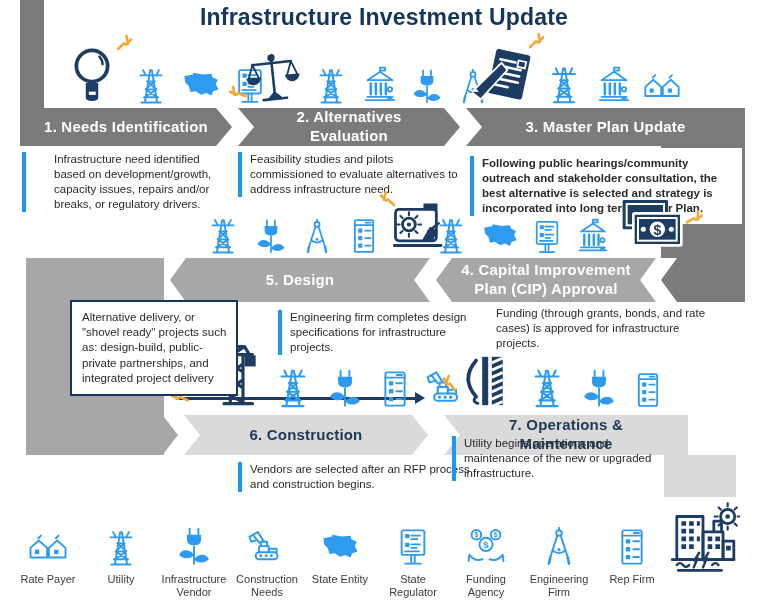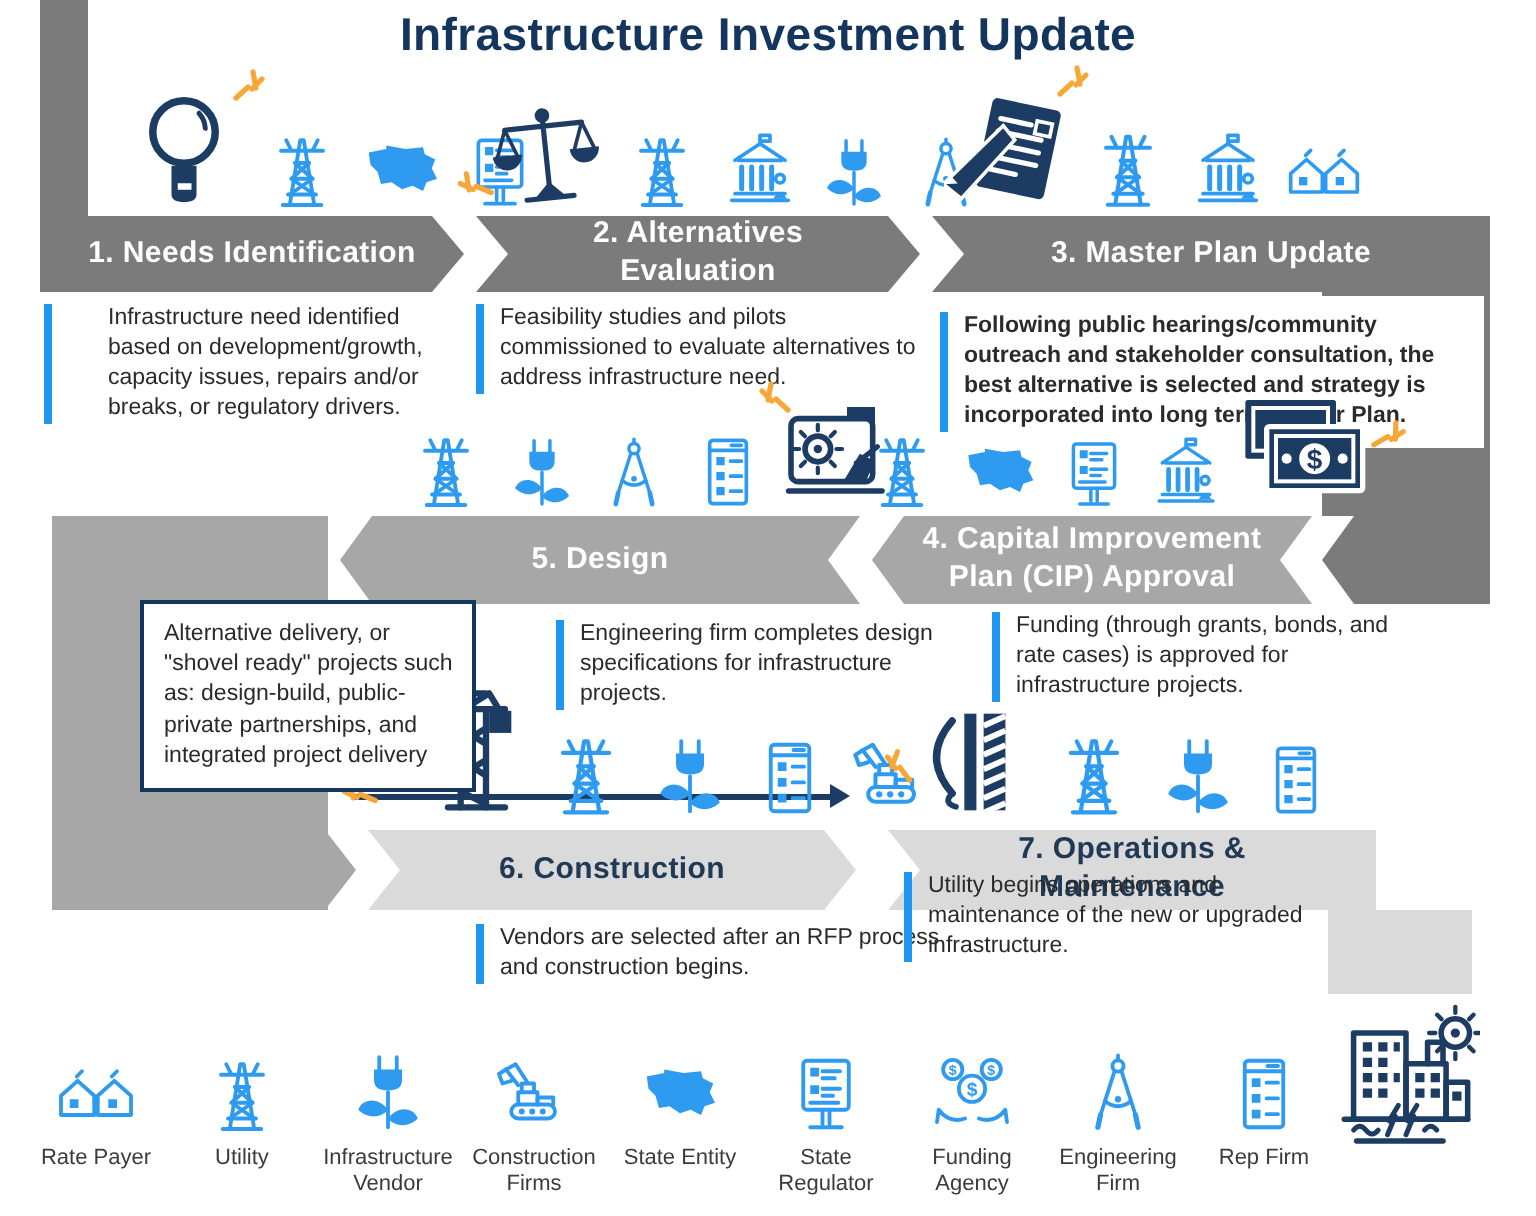--- a/index.html
+++ b/index.html
@@ -97,21 +97,21 @@
       <span>4. Capital Improvement Plan (CIP) Approval</span>
     </div>
 
   <div class="abs" id="callout" style="left:70px;top:300px;width:168px;">
     <p>Alternative delivery, or "shovel ready" projects such as: design-build, public-private partnerships, and integrated project delivery</p>
     </div>
   <div class="abs desc" style="left:278px;top:310px;width:192px;">
     <div class="bar"></div>
       <p>Engineering firm completes design specifications for infrastructure projects.</p>
     </div>
-  <div class="abs desc" style="left:496px;top:306px;width:214px;">
+  <div class="abs desc" style="left:496px;top:306px;width:214px;flex-direction:column;">
     <div class="bar"></div>
       <p>Funding (through grants, bonds, and rate cases) is approved for infrastructure projects.</p>
     </div>
 
   <div class="abs banner bnr-light arrow-r" style="left:184px;top:415px;width:244px;height:40px;">
       <span>6. Construction</span>
     </div>
   <div class="abs banner bnr-light arrow-r-into" style="left:444px;top:415px;width:244px;height:40px;align-items:center;">
       <span>7. Operations &amp; Maintenance</span>
     </div>
@@ -653,21 +653,21 @@
                 <path d="M8 10 l-4 2.5 2 5.5 5 -1.5"></path>
                 <rect x="11" y="30" width="25" height="8" rx="4"></rect>
                 <path d="M26 30 v-4 h9 v4"></path>
                 <circle fill="currentColor" stroke="none" cx="17" cy="34" r="1.7"></circle>
                 <circle fill="currentColor" stroke="none" cx="23" cy="34" r="1.7"></circle>
                 <circle fill="currentColor" stroke="none" cx="29" cy="34" r="1.7"></circle>
               </g>
             </svg>
           </span>
         </div>
-        <div class="legend-label">Construction Firms</div>
+        <div class="legend-label">Construction Needs</div>
       </div>
       <div class="legend-item">
         <div class="legend-icon">
           <span class="ic">
             <svg viewBox="0 0 48 48" width="42" height="42">
               <path fill="currentColor" d="M5 14 L15 12 L15 10 L26 12 L36 11 L37 15 L43 18 L41 23 L44 29 L38 31 L36 36 L30 33 L24 35 L18 31 L12 32 L10 25 L6 21 Z"></path>
             </svg>
           </span>
         </div>
         <div class="legend-label">State Entity</div>

